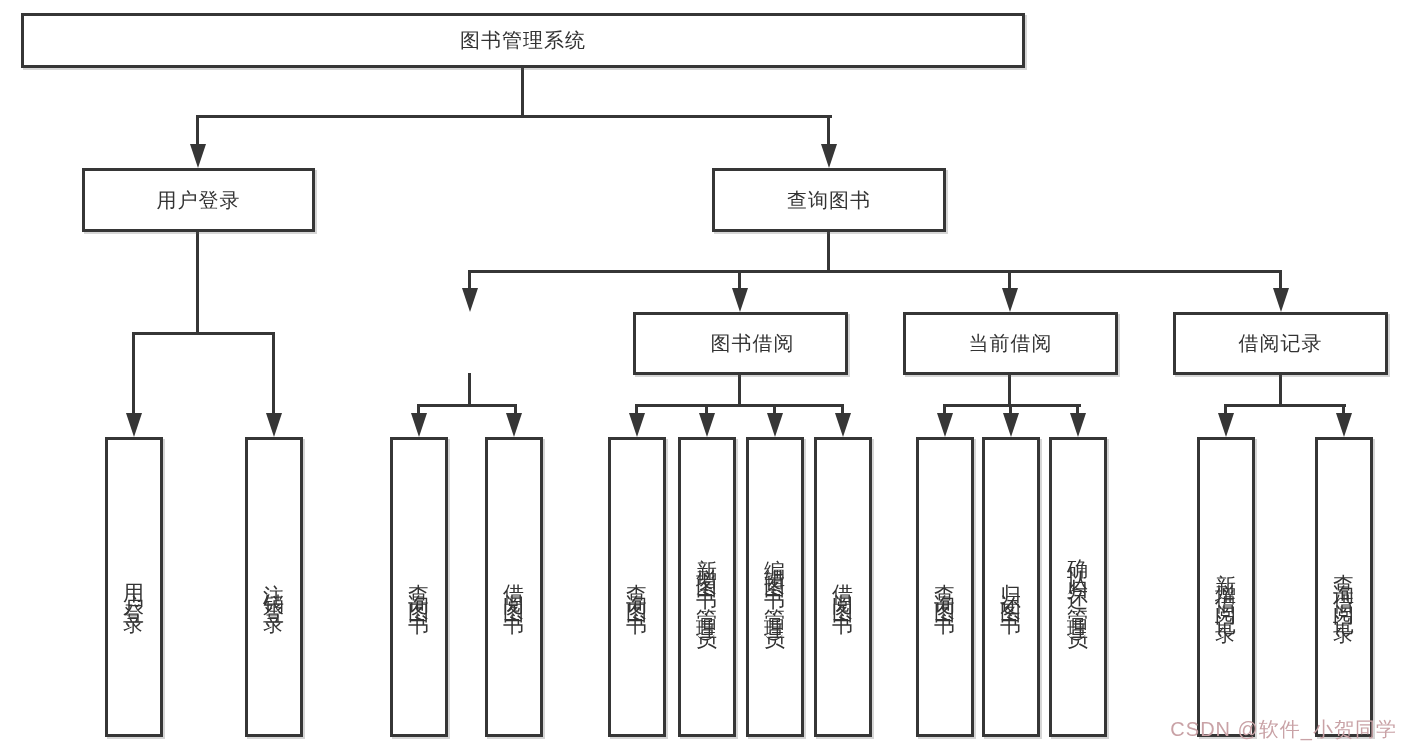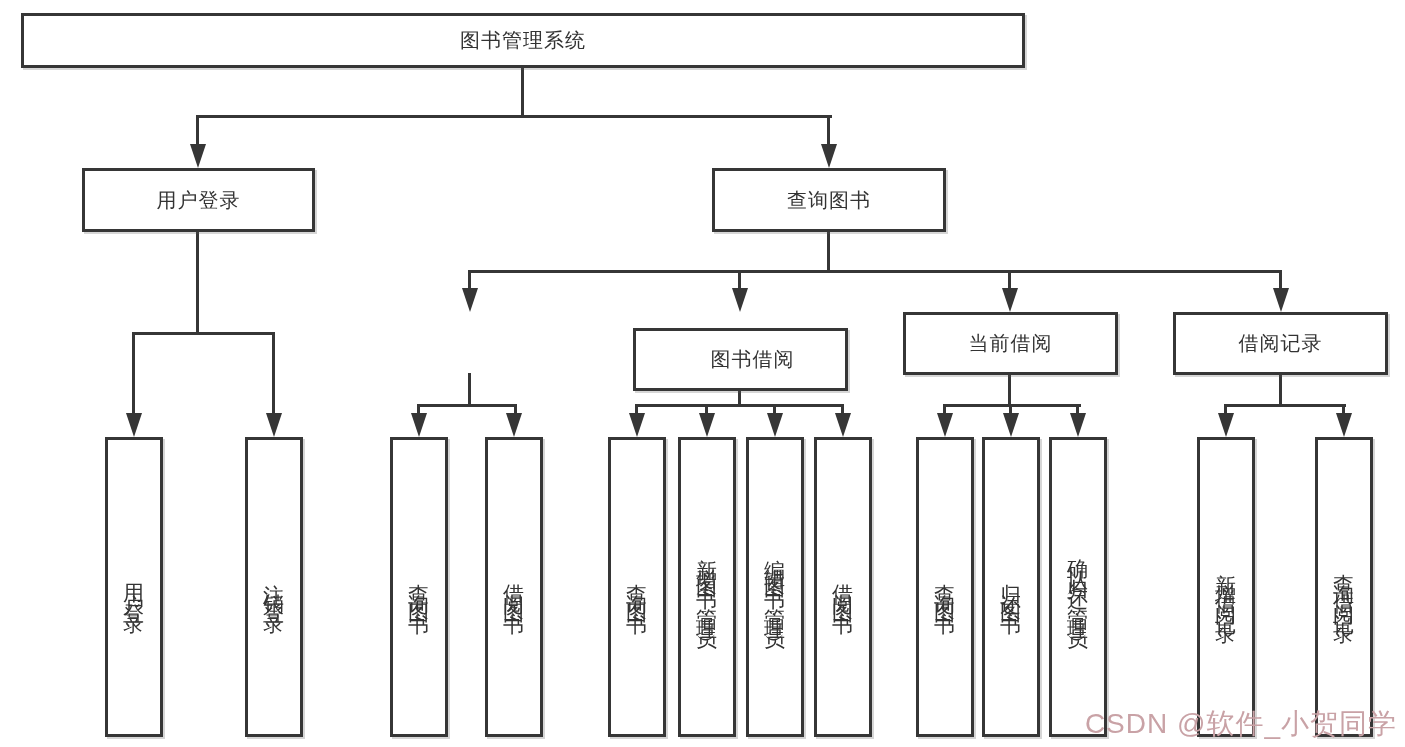--- a/index.html
+++ b/index.html
@@ -44,21 +44,21 @@
     width: 0;
     height: 0;
     border-left: 8px solid transparent;
     border-right: 8px solid transparent;
     border-top: 24px solid #363636;
   }
   .watermark {
     position: absolute;
     right: 8px;
     bottom: 4px;
-    font-size: 28px;
+    font-size: 20px;
     letter-spacing: 1px;
     color: #c9a2a6;
     white-space: nowrap;
   }
 </style>
 </head>
 <body>
 
 <div class="canvas">
 
@@ -125,21 +125,21 @@
     <span>图书管理系统</span>
   </div>
 
   <div class="box h" style="left:82px; top:168px; width:233px; height:64px;">
     <span>用户登录</span>
   </div>
   <div class="box h" style="left:712px; top:168px; width:234px; height:64px;">
     <span>查询图书</span>
   </div>
 
-  <div class="box h" style="left:633px; top:328px; width:215px; height:63px;padding-left:24px;">
+  <div class="box h" style="left:633px; top:312px; width:215px; height:63px;padding-left:24px;">
     <span>图书借阅</span>
   </div>
   <div class="box h" style="left:1173px; top:312px; width:215px; height:63px;">
     <span>借阅记录</span>
   </div>
   <div class="box h" style="left:903px; top:312px; width:215px; height:63px;">
     <span>当前借阅</span>
   </div>
 
   <div class="box v" style="left:105px; top:437px; width:58px; height:300px;">

